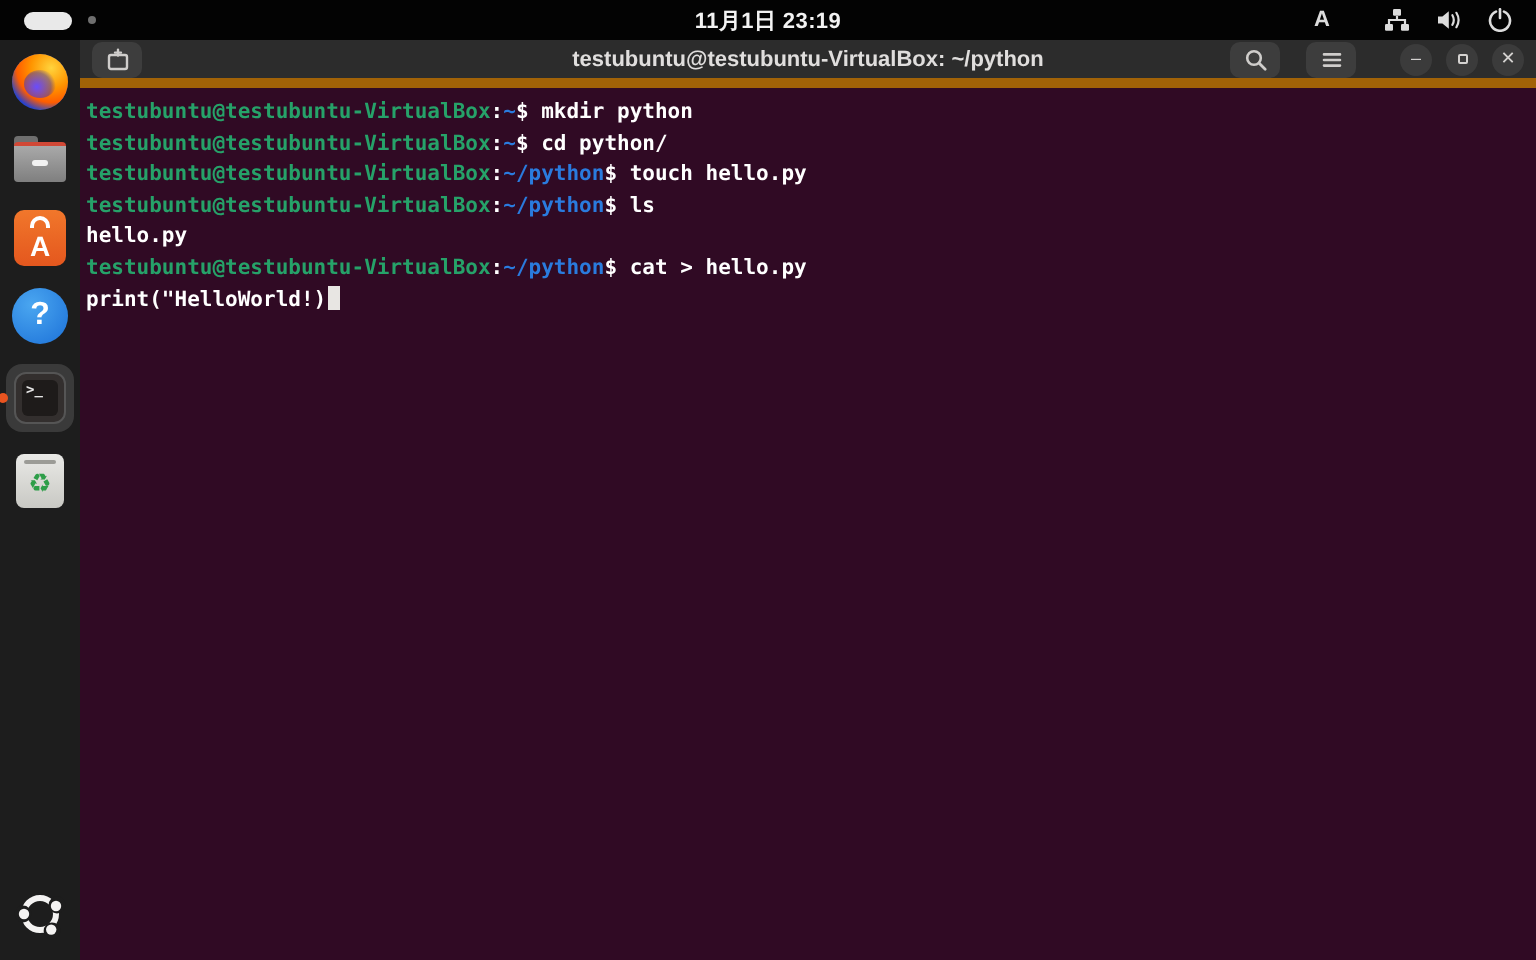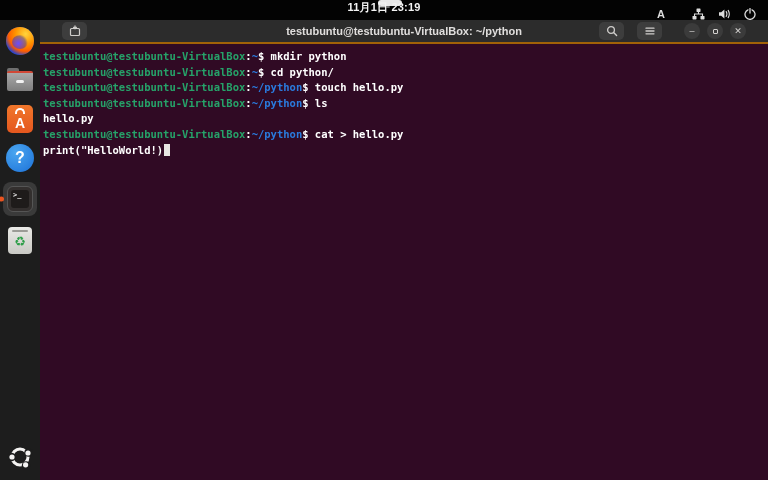--- a/index.html
+++ b/index.html
@@ -1,20 +1,20 @@
 <!DOCTYPE html>
 <html style="--term-bg: #300a24; --term-green: #26a269; --term-blue: #2a7bde; --term-fg: #ffffff;"><head>
 <meta charset="utf-8">
 <style>
   * { margin:0; padding:0; box-sizing:border-box; }
   html,body { width:768px; height:480px; overflow:hidden; background:#000; font-family:"Liberation Sans", sans-serif; }
 
   
   .topbar { position:absolute; top:0; left:0; width:768px; height:20px; background:#030303;
-            display:flex; align-items:center; color:#f3f3f3;flex-direction:column; }
+            display:flex; align-items:center; color:#f3f3f3; }
   .ws-pill { width:24px; height:9px; border-radius:5px; background:#e9e9e9; margin-left:12px; }
   .ws-dot  { width:4px; height:4px; border-radius:50%; background:#6f6f6f; margin-left:8px; }
   .clock { position:absolute; left:50%; transform:translateX(-50%); font-size:11px; font-weight:700; letter-spacing:.2px; }
   .tray { margin-left:auto; display:flex; align-items:center; gap:13px; margin-right:12px; }
   .tray .ime { font-size:11px; font-weight:700; color:#dcdcdc; margin-right:14px; }
   .tray svg { display:block; }
 
   
   .dock { position:absolute; top:20px; left:0; width:40px; height:460px; background:#1d1d1d;
           display:flex; flex-direction:column; align-items:center; padding:6px 0 8px 0; gap:9px; }
@@ -58,22 +58,22 @@
              color:#e6e6e6; font-family:"DejaVu Sans Mono", monospace; font-size:7px; font-weight:700; padding:1px 2px; }
 
   
   .trash { width:24px; height:27px; border-radius:4px; background:linear-gradient(#e9e9e6,#c9c9c4);
            display:flex; align-items:center; justify-content:center; position:relative; }
   .trash .lid { position:absolute; top:3px; left:4px; right:4px; height:2px; background:#9b9b96; border-radius:1px; }
   .trash .rec { color:#2e9e49; font-size:13px; line-height:1; margin-top:3px; }
 
   
   .window { position:absolute; top:20px; left:40px; width:728px; height:460px; display:flex; flex-direction:column; }
-  .whead { height:24px; background:#2c2c2c; border-bottom:2px solid #a16207; position:relative;
-           display:flex; align-items:center; padding:0 22px; }
+  .whead { height:24px; background:#2c2c2c; border-bottom:5px solid #a16207; position:relative;
+           display:flex; align-items:center; padding:0 6px; }
   .wtitle { position:absolute; left:50%; transform:translateX(-50%); color:#e0dedd;
             font-size:11px; font-weight:700; white-space:nowrap; }
   .hbtn { width:25px; height:18px; border-radius:5px; background:#3d3d3d;
           display:flex; align-items:center; justify-content:center; }
   .hbtn + .hbtn { margin-left:6px; }
   .wright { margin-left:auto; display:flex; align-items:center; gap:7px; }
   .circ { width:16px; height:16px; border-radius:50%; background:#3b3b3b; color:#d4d2d0;
           display:flex; align-items:center; justify-content:center; font-size:9px; line-height:1; }
   .circ .sq { width:5px; height:5px; border:1px solid #d4d2d0; border-radius:1px; display:block; }
   .wctrl-gap { width:8px; }

